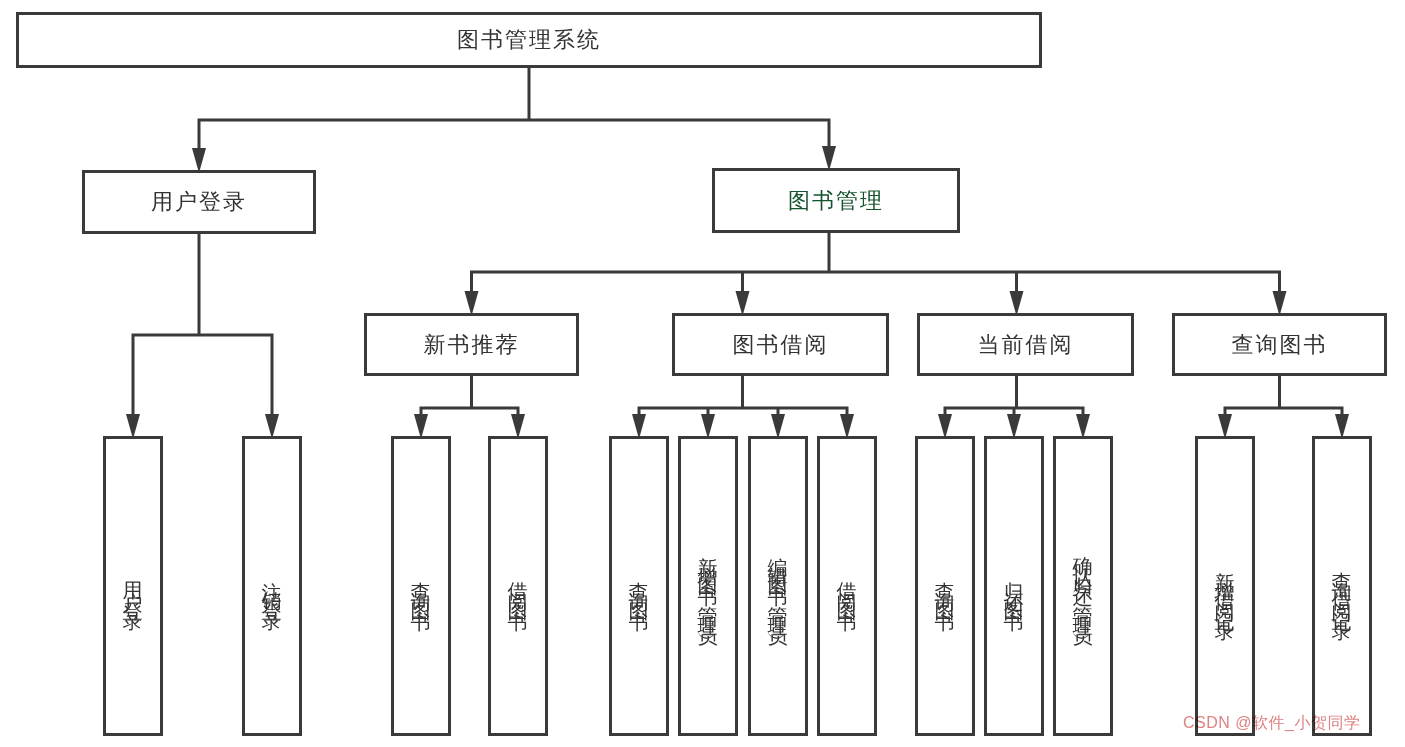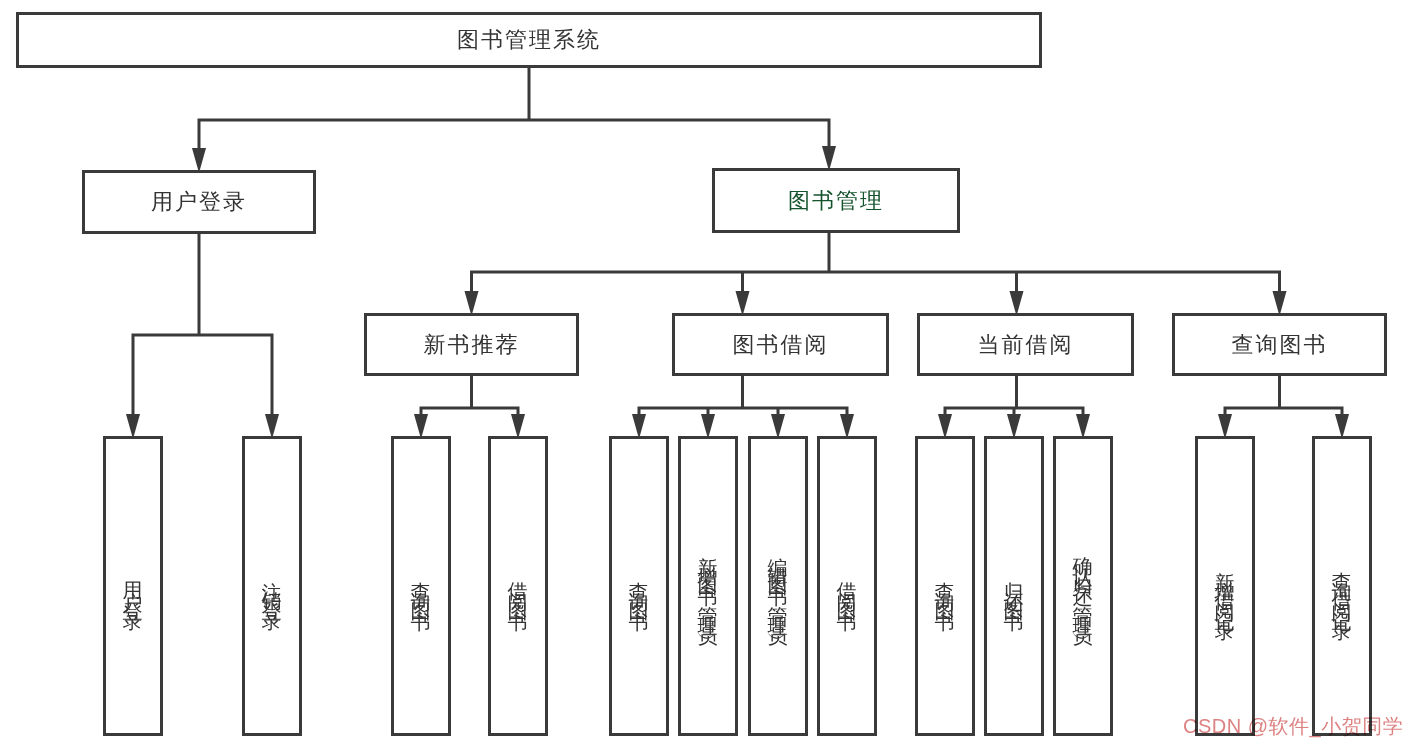--- a/index.html
+++ b/index.html
@@ -43,21 +43,21 @@
     text-orientation: mixed;
     font-size: 20px;
     letter-spacing: 10px;
     line-height: 1;
   }
   #watermark {
     position: absolute;
     z-index: 5;
     left: 1183px;
     top: 713px;
-    font-size: 20px;
+    font-size: 16px;
     white-space: nowrap;
     mix-blend-mode: multiply;
     letter-spacing: 0.5px;
   }
 </style>
 </head>
 <body>
 
 <div id="stage">
   <svg id="edges" width="1405" height="747">

